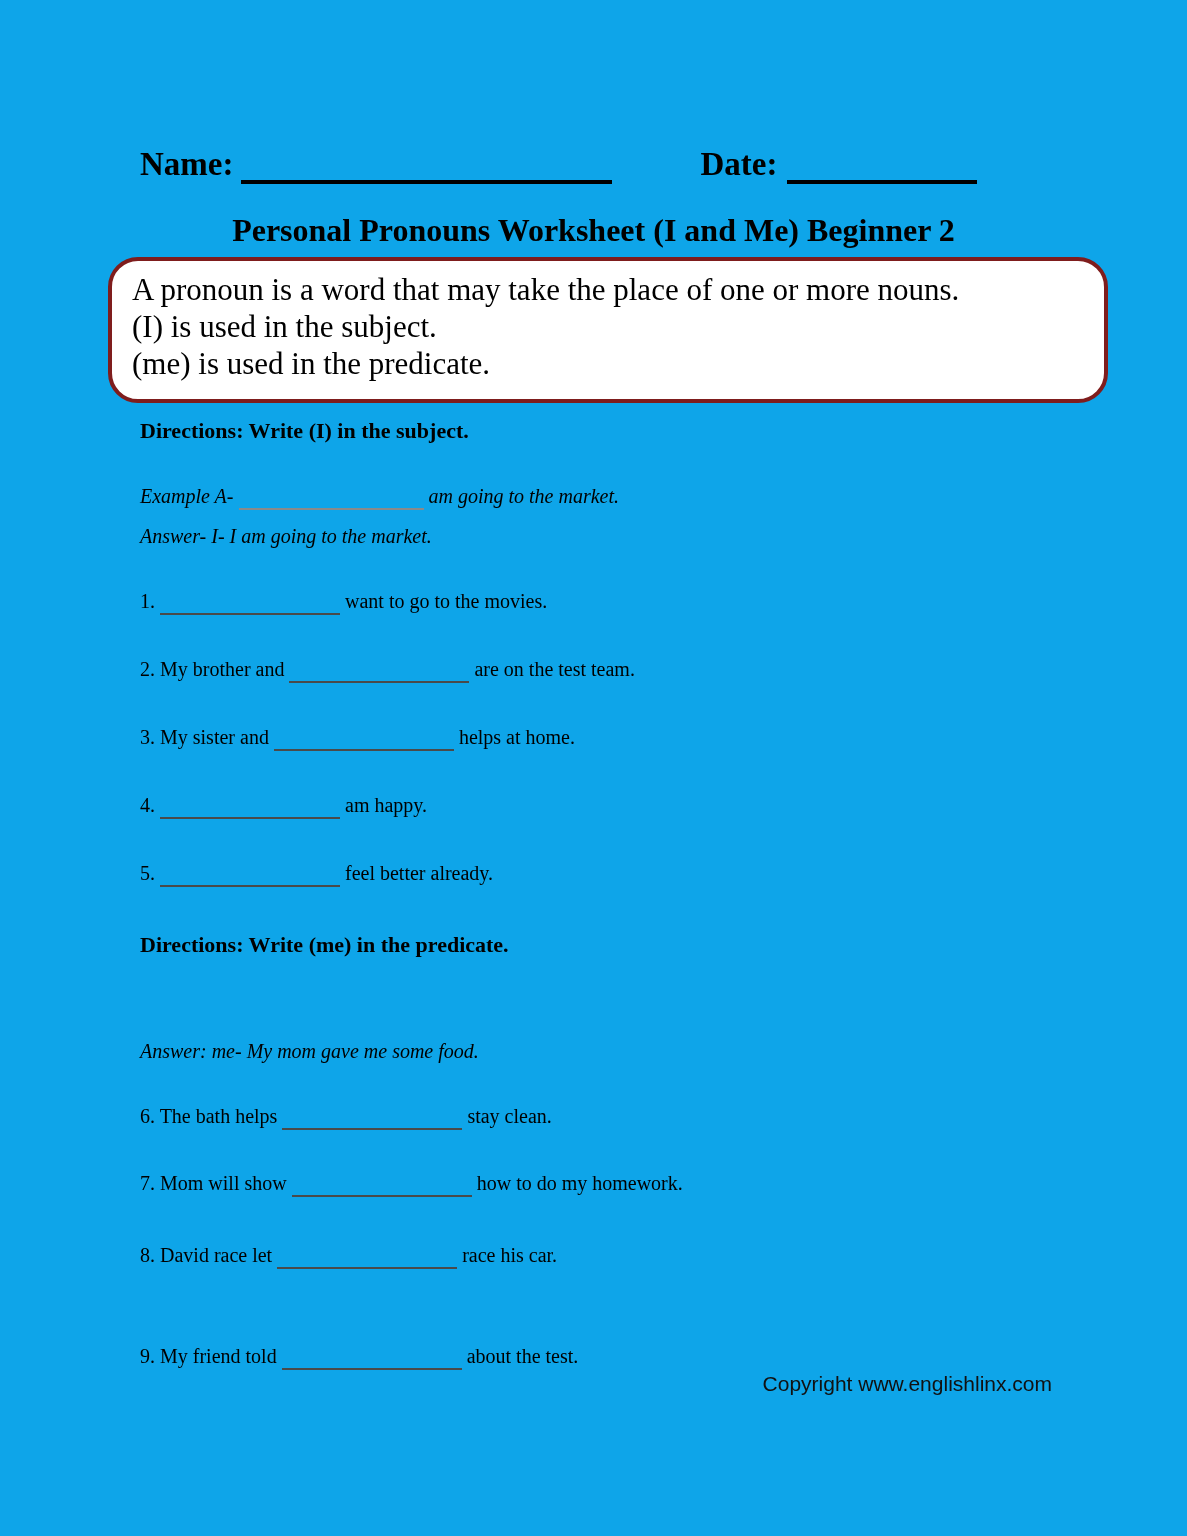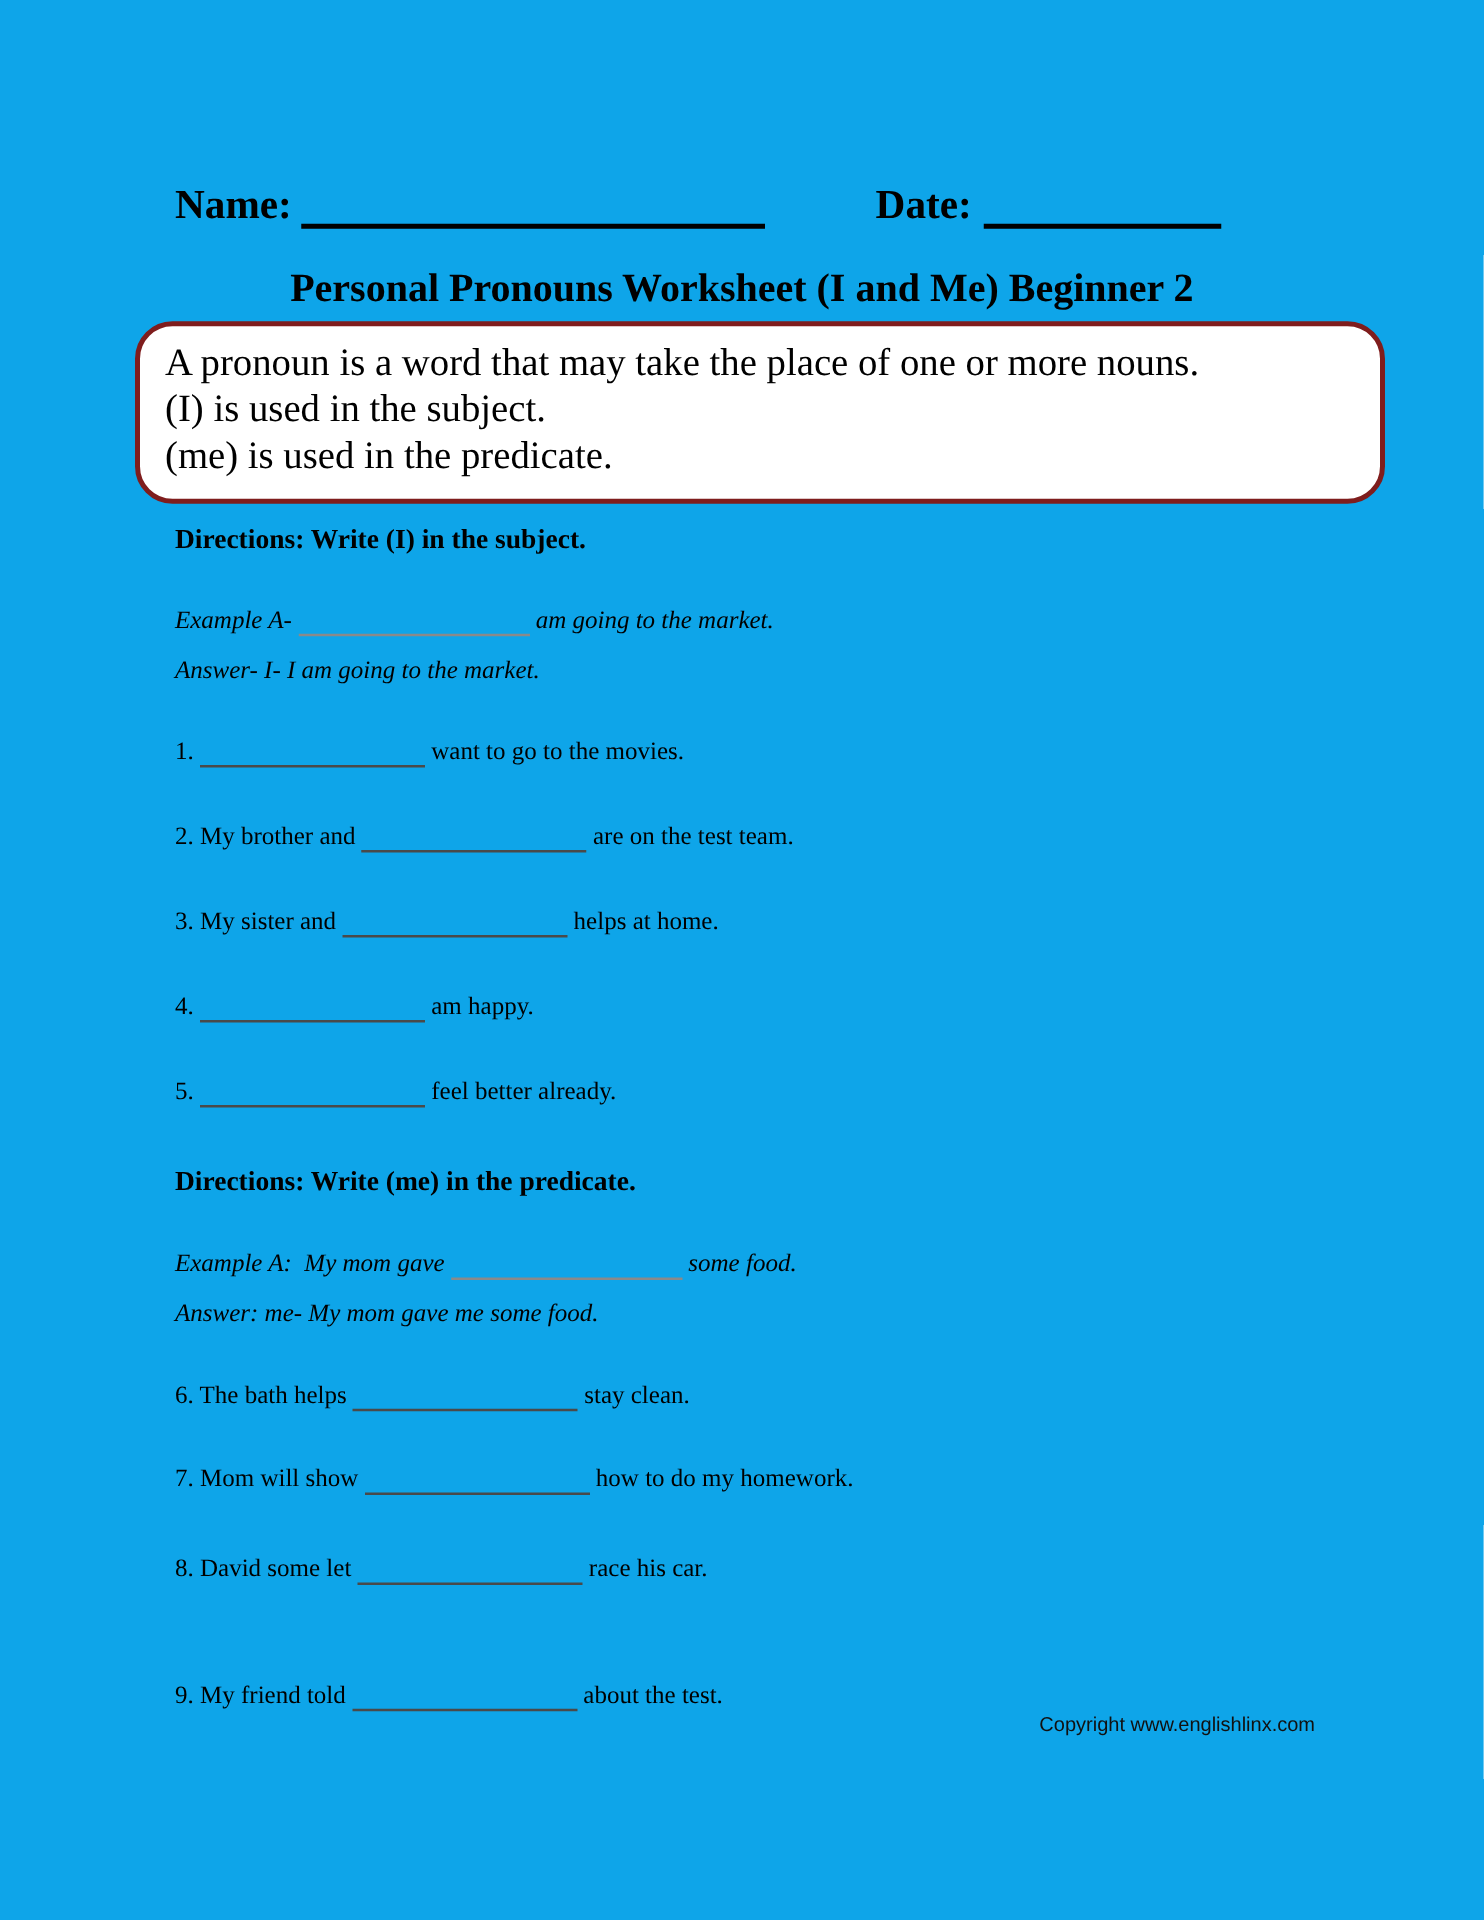--- a/index.html
+++ b/index.html
@@ -89,21 +89,21 @@
     width: 185px;
     border-bottom: 2px solid #8a8a8a;
   }
   .item-blank { width: 180px; }
 
   .copyright {
     position: absolute;
     top: 1372px;
     right: 135px;
     font-family: "Liberation Sans", sans-serif;
-    font-size: 16px;
+    font-size: 21px;
     color: #111111;
   }
 </style>
 </head>
 <body>
 
 <div class="page">
 
   <div class="row header-row">
     <span>Name:</span><span class="blank blank-name"></span><span class="date-label">Date:</span><span class="blank blank-date"></span>
@@ -156,44 +156,39 @@
 
   <div class="row item-5">
     <span>5.</span>
     <span></span>
     <span class="blank item-blank"></span>
     <span>feel better already.</span>
   </div>
 
   <div class="row directions directions-2">Directions: Write (me) in the predicate.</div>
 
-  <div class="row italic example-2-line">
-    <span>Example A:&nbsp; My mom gave</span>
-    <span class="blank example-blank"></span>
-    <span>some food.</span>
-  </div>
   <div class="row italic answer-2-line">Answer: me- My mom gave me some food.</div>
 
   <div class="row item-6">
     <span>6.</span>
     <span>The bath helps</span>
     <span class="blank item-blank"></span>
     <span>stay clean.</span>
   </div>
 
   <div class="row item-7">
     <span>7.</span>
     <span>Mom will show</span>
     <span class="blank item-blank"></span>
     <span>how to do my homework.</span>
   </div>
 
   <div class="row item-8">
     <span>8.</span>
-    <span>David some let</span>
+    <span>David race let</span>
     <span class="blank item-blank"></span>
     <span>race his car.</span>
   </div>
 
   <div class="row item-9">
     <span>9.</span>
     <span>My friend told</span>
     <span class="blank item-blank"></span>
     <span>about the test.</span>
   </div>

